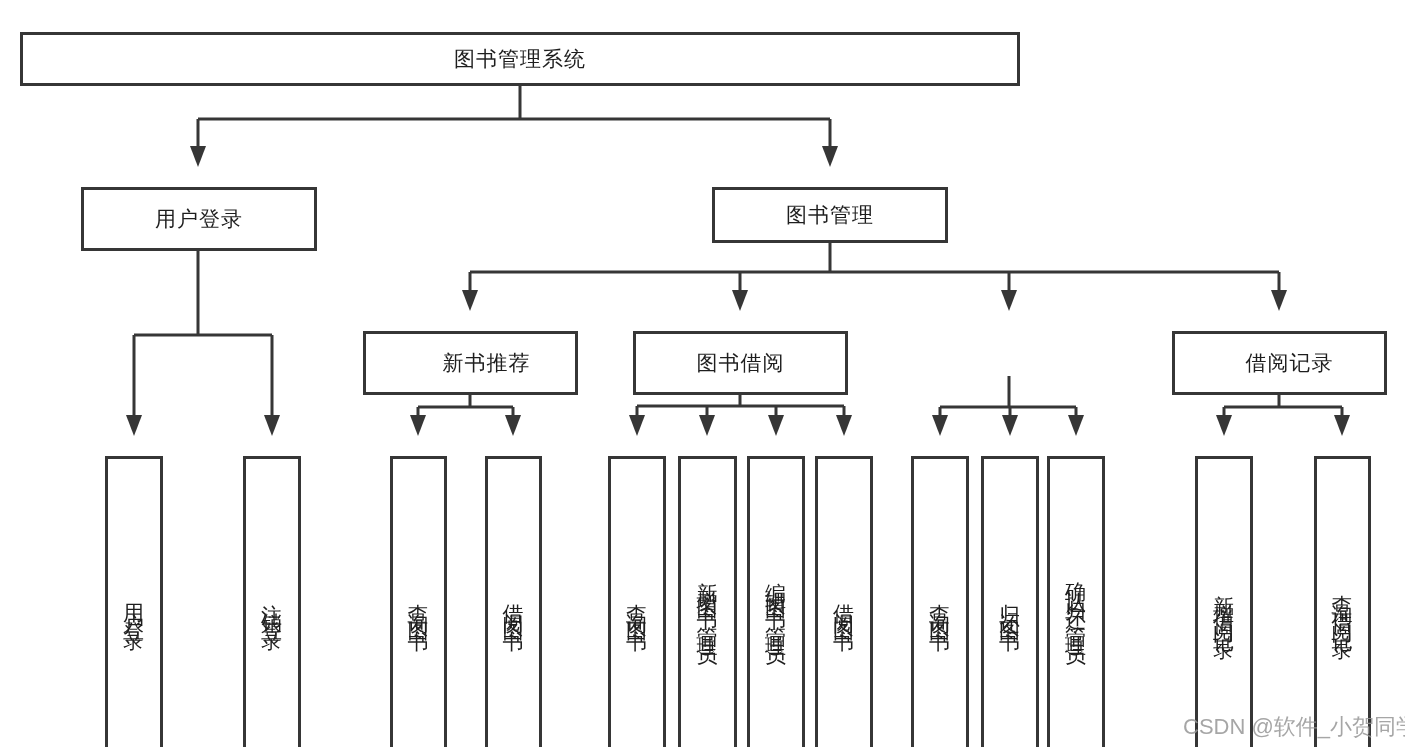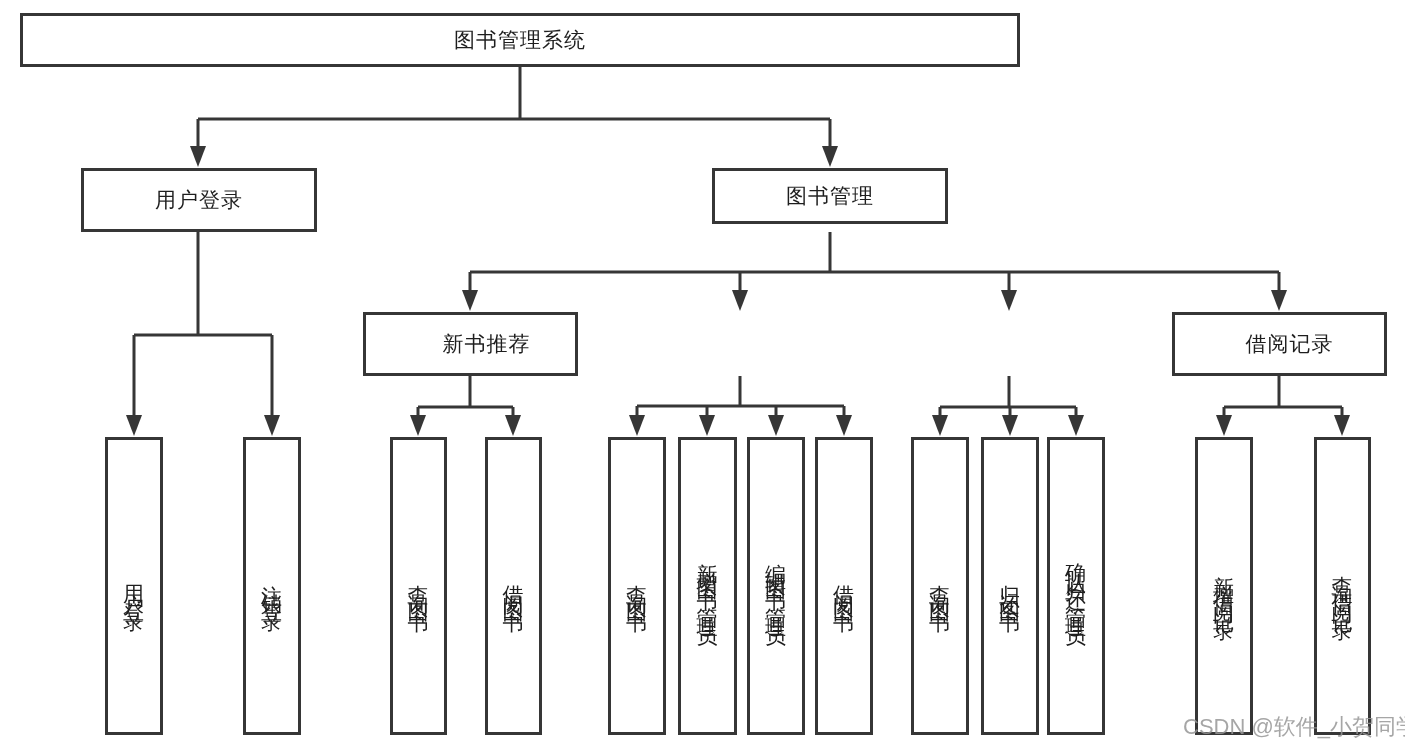--- a/index.html
+++ b/index.html
@@ -5,21 +5,21 @@
   html,body { margin:0; padding:0; background:#ffffff; }
   .stage {
     position:relative; width:1405px; height:747px; background:#ffffff;
     font-family:"Liberation Sans","DejaVu Sans",sans-serif; overflow:hidden;
   }
   .lines-svg { position:absolute; left:0; top:0; z-index:1; }
   .box {
     position:absolute; box-sizing:border-box;
     border:3px solid #363636; background:#ffffff;
     display:flex; align-items:center; justify-content:center;
-    color:#1e1e1e; z-index:2;
+    color:#1e1e1e; z-index:2;margin-top:19px;
   }
   .hlabel { font-size:21px; letter-spacing:1px; white-space:nowrap; }
   .vbox .vlabel {
     writing-mode:vertical-rl; text-orientation:mixed;
     font-size:21px; line-height:1; letter-spacing:9px;
     white-space:nowrap;
   }
   
   .n-root  { left:20px;  top:13px;  width:1000px; height:54px; }
   .n-login { left:81px;  top:168px; width:236px;  height:64px; }
@@ -98,20 +98,23 @@
   <div class="box n-login">
     <span class="hlabel">用户登录</span>
   </div>
   <div class="box n-mgmt">
     <span class="hlabel">图书管理</span>
   </div>
 
   <div class="box n-l3a">
     <span class="hlabel">新书推荐</span>
   </div>
+  <div class="box n-l3b">
+    <span class="hlabel">图书借阅</span>
+  </div>
   <div class="box n-l3d">
     <span class="hlabel">借阅记录</span>
   </div>
 
   <div class="box vbox lf1">
     <span class="vlabel">用户登录</span>
   </div>
   <div class="box vbox lf2">
     <span class="vlabel">注销登录</span>
   </div>

